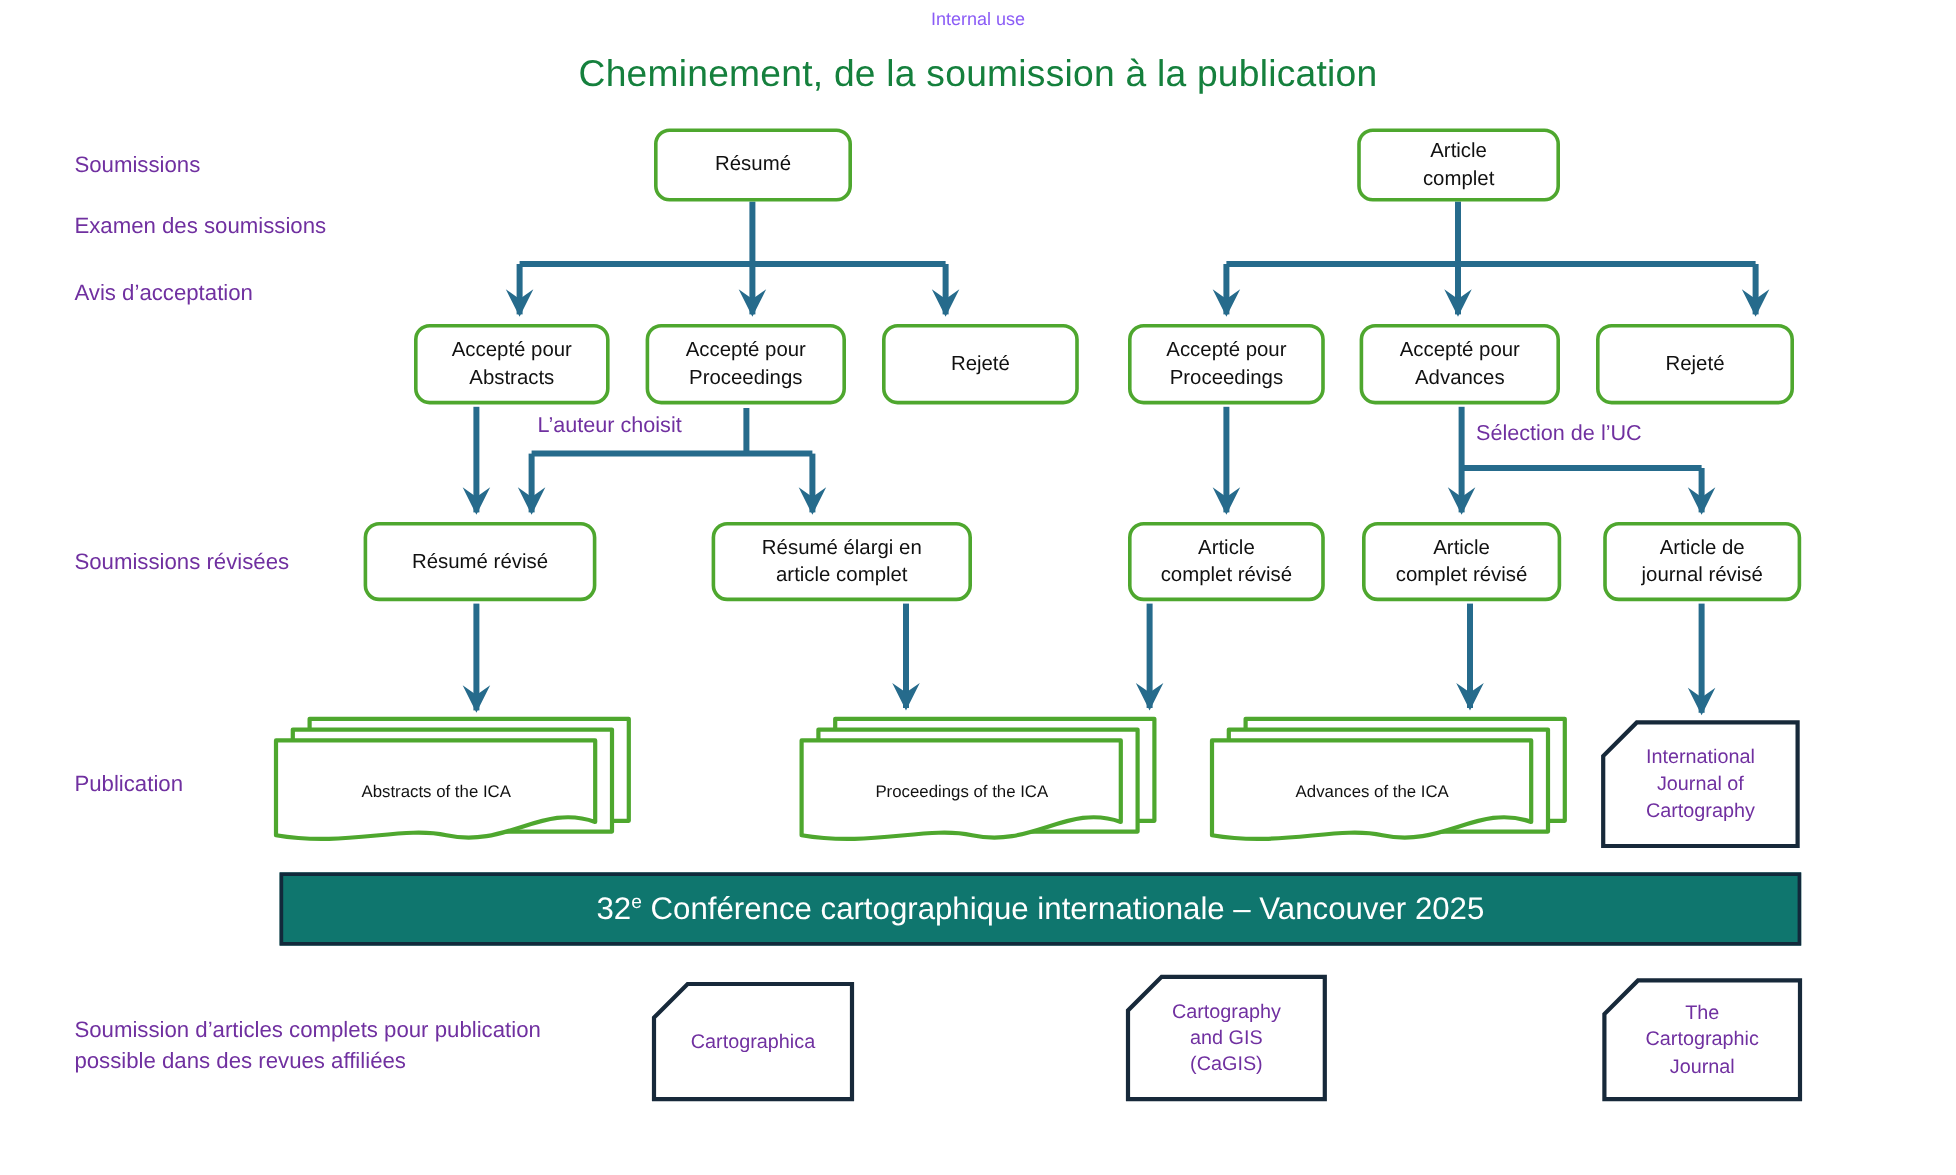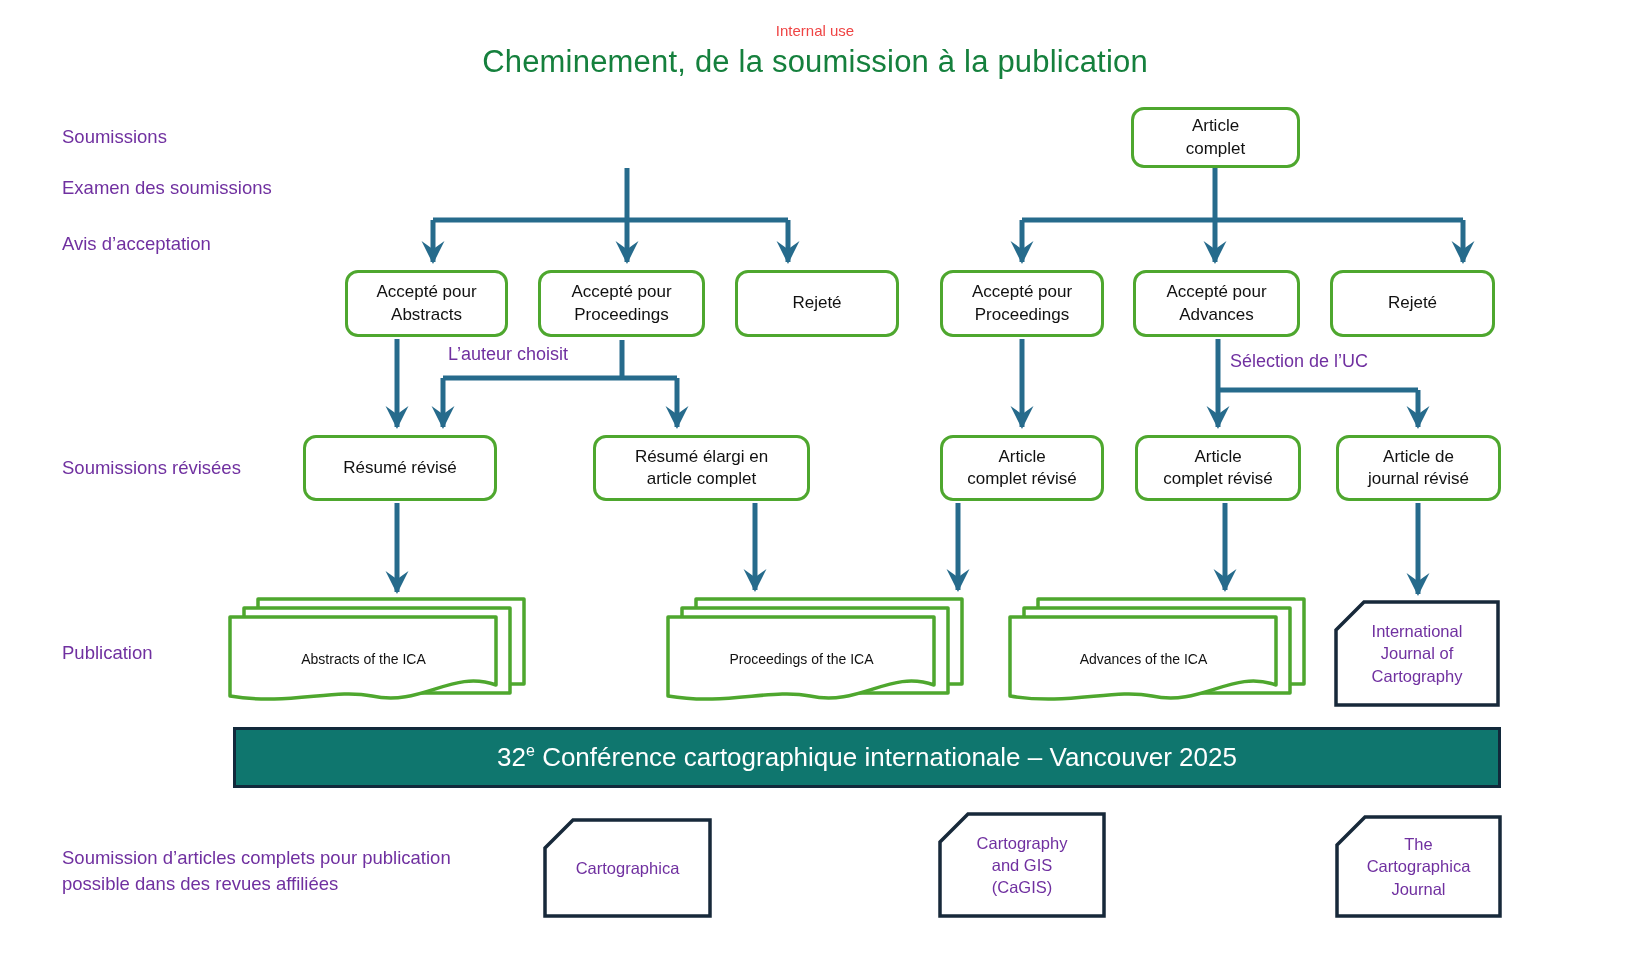--- a/index.html
+++ b/index.html
@@ -1,20 +1,20 @@
 <!DOCTYPE html>
 <html lang="fr"><head>
 <meta charset="utf-8">
 <style>
   html,body{margin:0;padding:0;background:#fff;}
   body{font-family:"Liberation Sans","DejaVu Sans",sans-serif;}
   #canvas{position:relative;width:1630px;height:979px;background:#fff;overflow:hidden;}
   #flow-svg{position:absolute;left:0;top:0;z-index:1;}
   .abs{position:absolute;z-index:2;}
-  .classification{left:0;top:22px;width:1630px;text-align:center;color:#ef4444;font-size:15px;}
+  .classification{left:0;top:8px;width:1630px;text-align:center;color:#8b5cf6;font-size:15px;}
   .title{left:0;top:44px;width:1630px;text-align:center;color:#15803d;font-weight:normal;font-size:31px;letter-spacing:.2px;}
   .stage-label{color:#7030a0;font-size:18.5px;white-space:pre-line;line-height:26px;}
   .node{display:flex;align-items:center;justify-content:center;text-align:center;
         background:#fff;border:3px solid #4ea72e;border-radius:13px;color:#111;
         font-size:17px;line-height:1.3;white-space:pre-line;box-sizing:border-box;z-index:2;}
   .doc-label{display:flex;align-items:center;justify-content:center;text-align:center;
         color:#111;font-size:14px;z-index:3;}
   .snip-label{display:flex;align-items:center;justify-content:center;text-align:center;
         color:#7030a0;font-size:16.5px;line-height:1.35;white-space:pre-line;z-index:3;}
   .annotation{color:#7030a0;font-size:18px;white-space:nowrap;}
@@ -83,20 +83,21 @@
   <div class="abs title">Cheminement, de la soumission à la publication</div>
 
   <div class="abs stage-label" style="left:62px;top:124px;">Soumissions</div>
   <div class="abs stage-label" style="left:62px;top:175px;">Examen des soumissions</div>
   <div class="abs stage-label" style="left:62px;top:231px;">Avis d’acceptation</div>
   <div class="abs stage-label" style="left:62px;top:455px;">Soumissions révisées</div>
   <div class="abs stage-label" style="left:62px;top:640px;">Publication</div>
   <div class="abs stage-label" style="left:62px;top:845px;">Soumission d’articles complets pour publication
 possible dans des revues affiliées</div>
 
+  <div class="abs node" style="left:545px;top:107px;width:165px;height:61px;">Résumé</div>
   <div class="abs node" style="left:1131px;top:107px;width:169px;height:61px;">Article
 complet</div>
 
   <div class="abs node" style="left:345px;top:270px;width:163px;height:67px;">Accepté pour
 Abstracts</div>
   <div class="abs node" style="left:538px;top:270px;width:167px;height:67px;">Accepté pour
 Proceedings</div>
   <div class="abs node" style="left:735px;top:270px;width:164px;height:67px;">Rejeté</div>
   <div class="abs node" style="left:940px;top:270px;width:164px;height:67px;">Accepté pour
 Proceedings</div>
@@ -126,16 +127,16 @@
 
   <div class="abs banner">
     <span><span>32</span><sup>e</sup><span> Conférence cartographique internationale – Vancouver 2025</span></span>
   </div>
 
   <div class="abs snip-label" style="left:545px;top:820px;width:165px;height:96px;">Cartographica</div>
   <div class="abs snip-label" style="left:940px;top:814px;width:164px;height:102px;">Cartography
 and GIS
 (CaGIS)</div>
   <div class="abs snip-label" style="left:1337px;top:817px;width:163px;height:99px;">The
-Cartographica
+Cartographic
 Journal</div>
 
 </div>
 
 </body></html>

